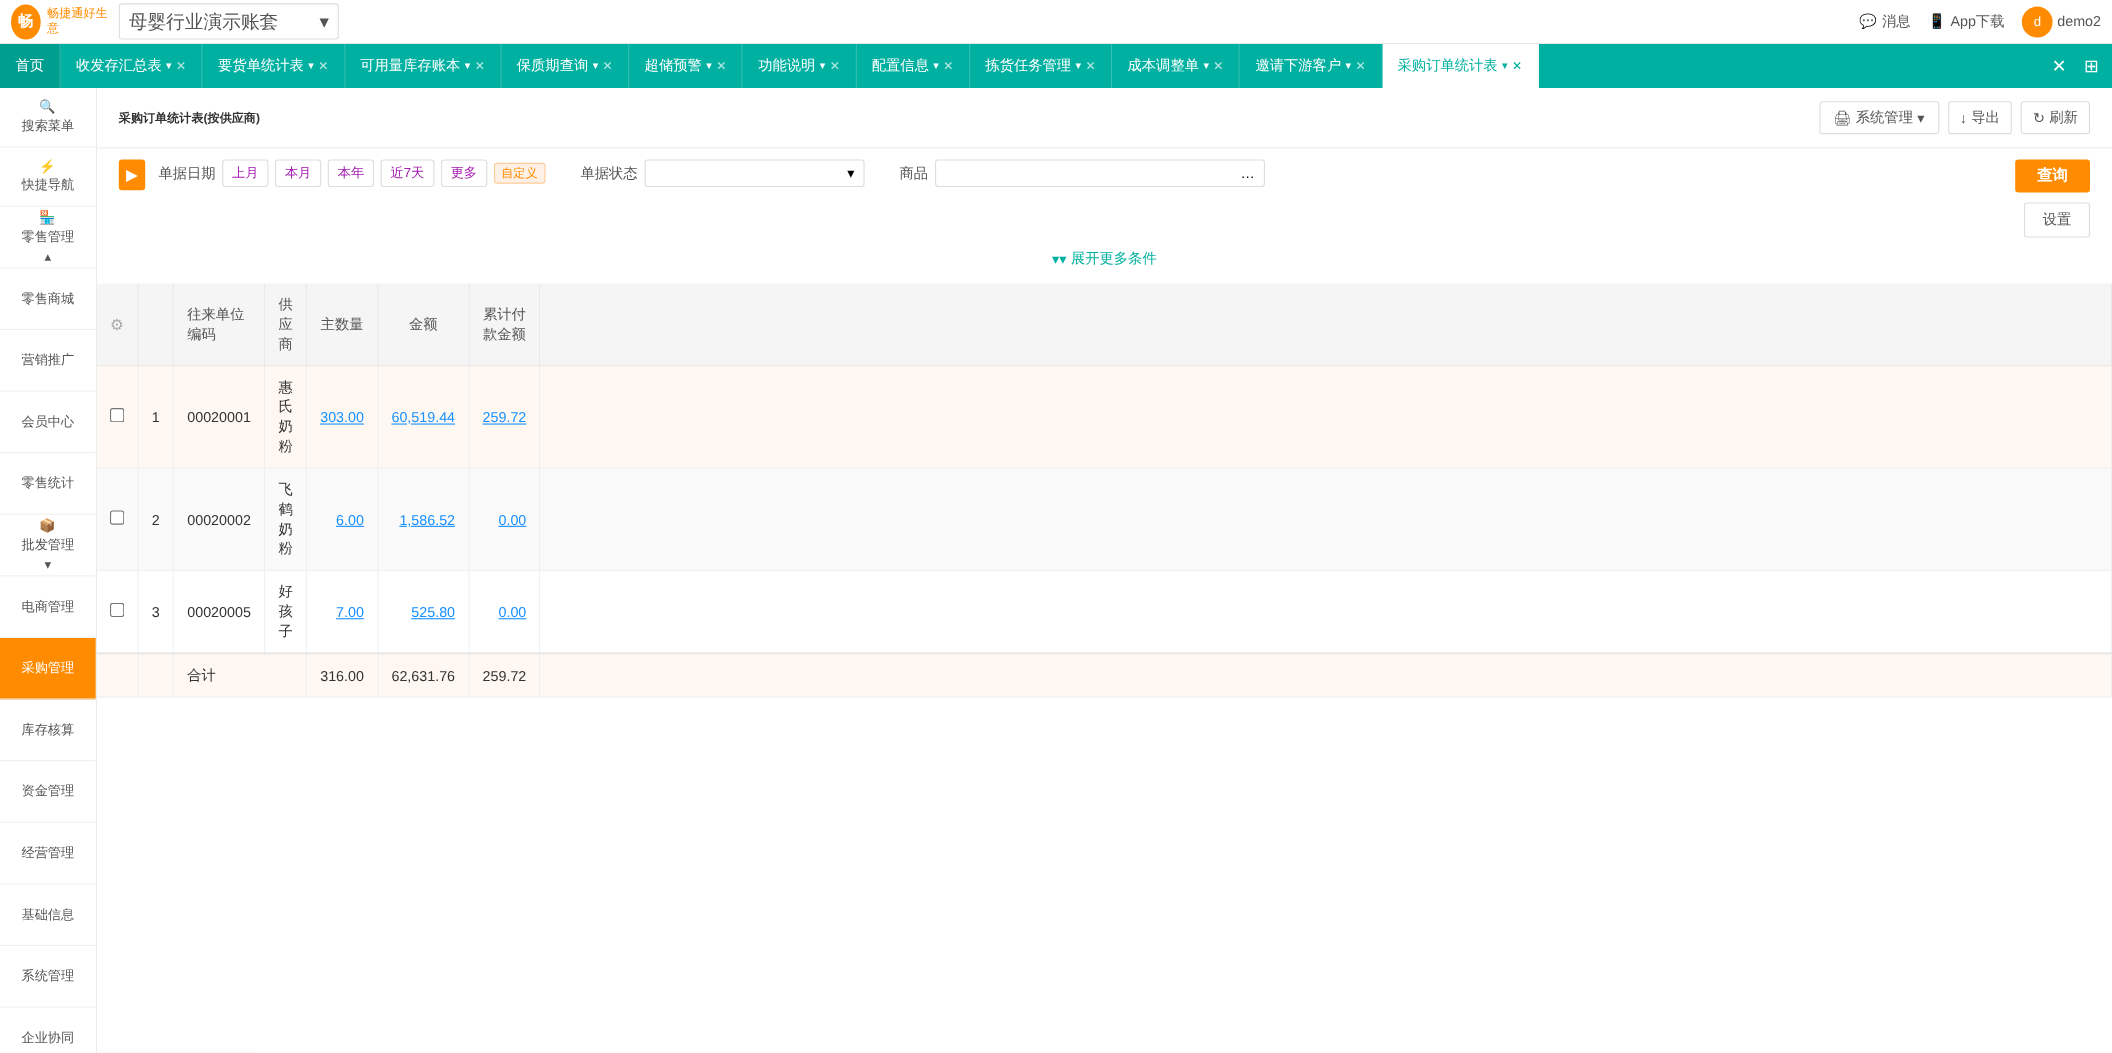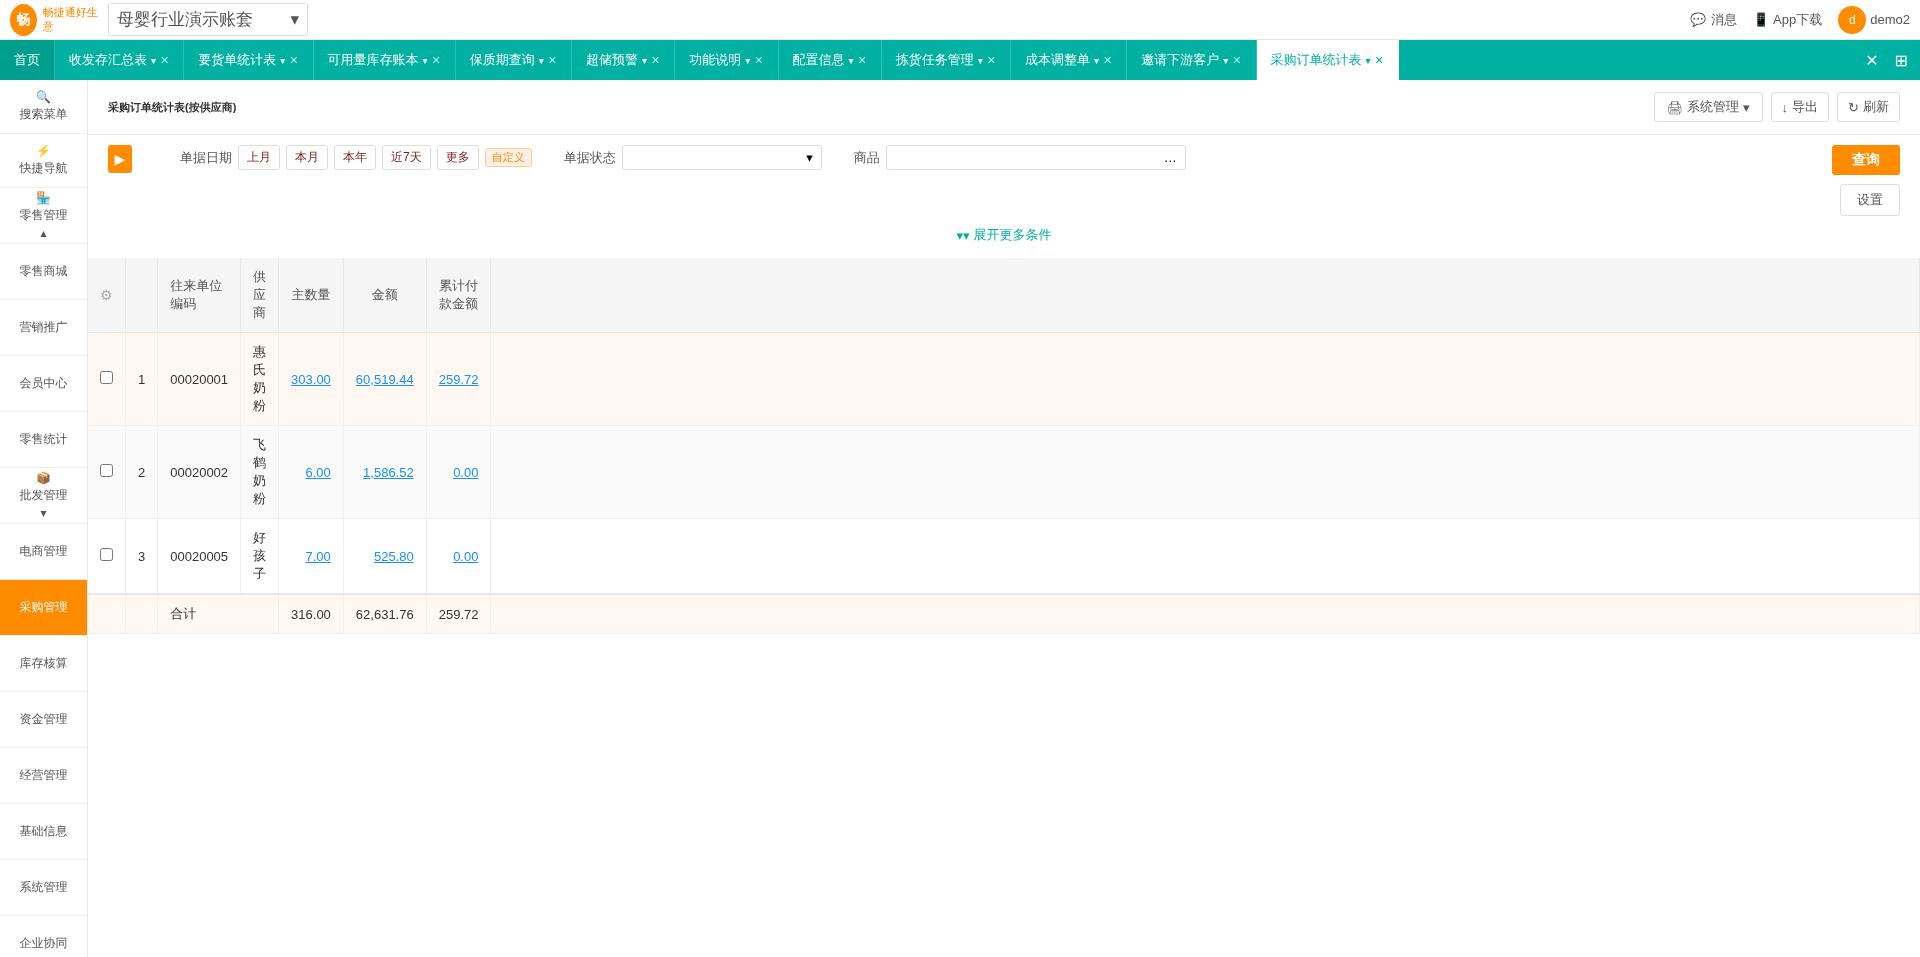--- a/index.html
+++ b/index.html
@@ -56,21 +56,21 @@
     
     .page-header { background: #fff; padding: 12px 20px; display: flex; align-items: center; justify-content: space-between; border-bottom: 1px solid #e8e8e8; }
     .page-title { font-size: 11px; font-weight: bold; color: #333; }
     .page-header-actions { display: flex; align-items: center; gap: 8px; }
     .btn-print { display: flex; align-items: center; gap: 4px; padding: 5px 12px; border: 1px solid #ddd; border-radius: 3px; background: #fff; color: #555; cursor: pointer; font-size: 13px; }
     .btn-export { display: flex; align-items: center; gap: 4px; padding: 5px 10px; border: 1px solid #ddd; border-radius: 3px; background: #fff; color: #555; cursor: pointer; font-size: 13px; }
     .btn-refresh { display: flex; align-items: center; gap: 4px; padding: 5px 10px; border: 1px solid #ddd; border-radius: 3px; background: #fff; color: #555; cursor: pointer; font-size: 13px; }
     .filter-row { display: flex; align-items: center; gap: 12px; flex-wrap: wrap; }
     .filter-item { display: flex; align-items: center; gap: 6px; }
     .filter-label { color: #555; font-size: 13px; white-space: nowrap; }
-    .filter-btn { padding: 3px 8px; border: 1px solid #ddd; border-radius: 3px; background: #fff; color: #7f1d1d; cursor: pointer; font-size: 12px; }
+    .filter-btn { padding: 3px 8px; border: 1px solid #ddd; border-radius: 3px; background: #fff; color: #a21caf; cursor: pointer; font-size: 12px; }
     .date-range { display: flex; align-items: center; gap: 4px; font-size: 12px; color: #888; }
     .custom-tag { background: #fff0e6; color: #ff8c00; border: 1px solid #ffcc99; border-radius: 3px; padding: 1px 6px; font-size: 11px; }
     .filter-input { display: flex; align-items: center; border: 1px solid #ddd; border-radius: 3px; padding: 4px 8px; min-width: 180px; background: #fff; cursor: pointer; }
     .filter-input-wide { min-width: 300px; }
     .expand-more { display: flex; align-items: center; justify-content: center; gap: 4px; padding: 4px 12px; color: #00b0a0; cursor: pointer; font-size: 13px; margin-top: 6px; }
     .btn-query { background: #ff8c00; color: #fff; border: none; border-radius: 3px; padding: 6px 20px; cursor: pointer; font-size: 14px; font-weight: bold; }
     .btn-settings { background: #fff; color: #555; border: 1px solid #ddd; border-radius: 3px; padding: 6px 12px; cursor: pointer; font-size: 13px; margin-top: 4px; width: 60px; }
 
     .filter-collapse-btn { background: #ff8c00; color: #fff; border: none; border-radius: 3px; padding: 4px 6px; cursor: pointer; font-size: 14px; width: 24px; height: 28px; display: flex; align-items: center; justify-content: center; }
 
@@ -95,21 +95,21 @@
 
     .table-footer { background: #fff8f2; border-top: 2px solid #e8e8e8; }
     .table-footer td { font-size: 13px; color: #333; padding: 10px 12px; }
     .table-footer td.right { text-align: right; }
 
     
     .sidebar-search { padding: 10px 8px; border-bottom: 1px solid #f0f0f0; display: flex; flex-direction: column; align-items: center; gap: 2px; cursor: pointer; color: #555; font-size: 12px; }
     .sidebar-nav { padding: 10px 8px; border-bottom: 1px solid #f0f0f0; display: flex; flex-direction: column; align-items: center; gap: 2px; cursor: pointer; color: #555; font-size: 12px; }
     .filter-section { background: #fff; padding: 10px 20px; }
     .filter-query-area { display: flex; align-items: flex-start; gap: 12px; }
-    .filter-fields { flex: 1; margin-left: 36px; }
+    .filter-fields { flex: 1; }
     .filter-actions { display: flex; flex-direction: column; align-items: flex-end; gap: 5px; }
   </style>
 </head>
 <body>
 
 <div class="top-bar">
   <div class="logo-area">
     <div class="logo-icon">
       <span>畅</span>
     </div>

